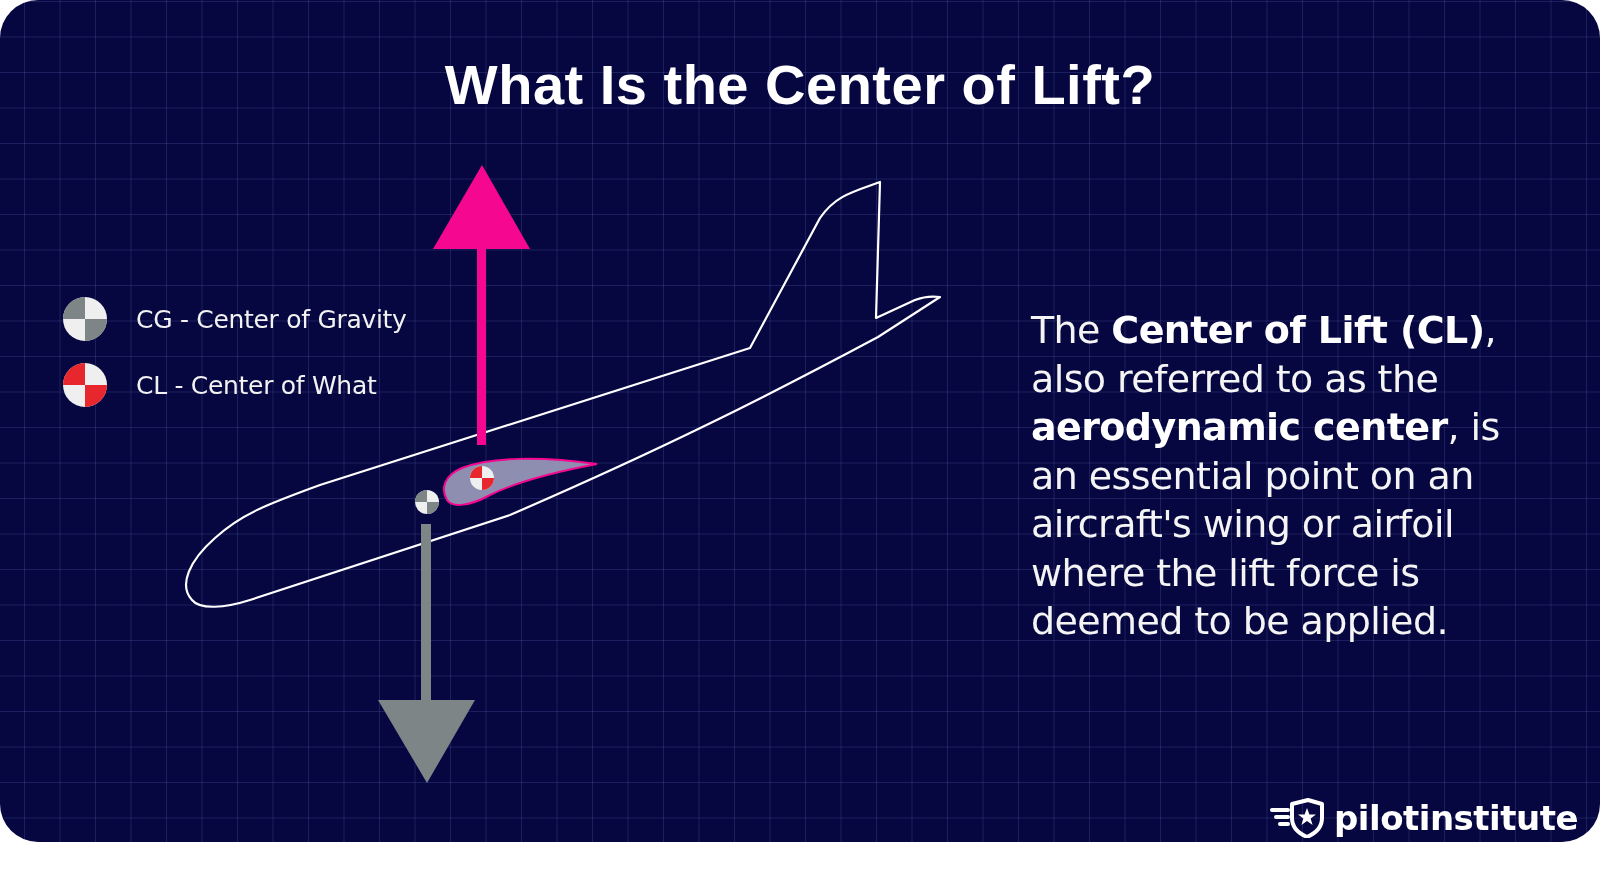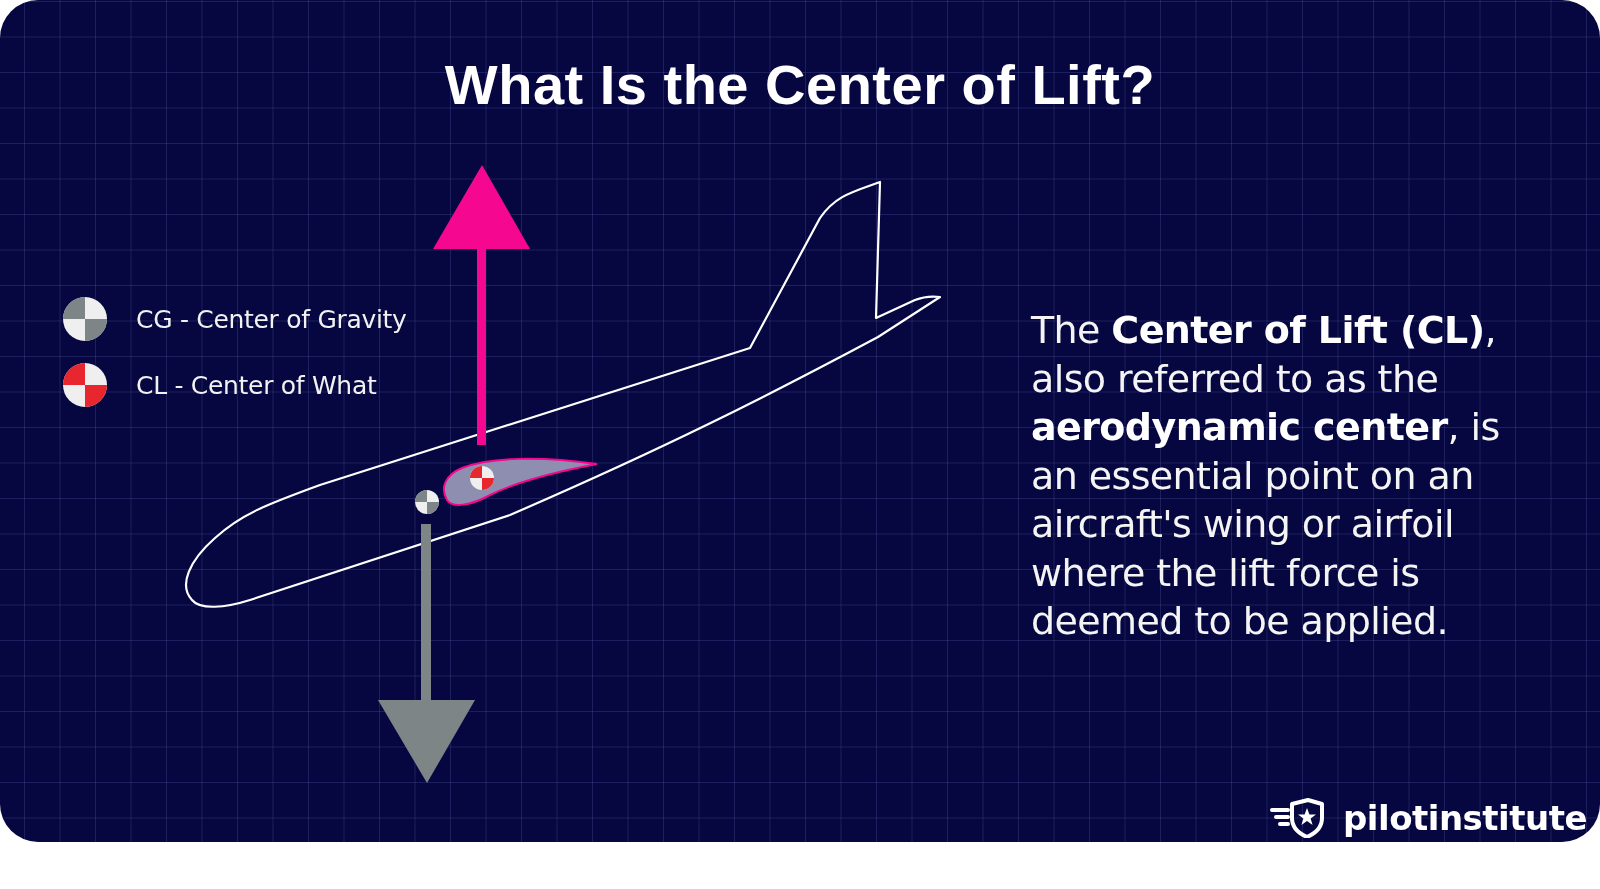--- a/index.html
+++ b/index.html
@@ -78,21 +78,21 @@
     position: absolute;
     left: 1270px;
     top: 798px;
     display: flex;
     align-items: center;
   }
   .brand-name {
     font-size: 34px;
     font-weight: bold;
     color: #ffffff;
-    margin-left: 19px;
+    margin-left: 10px;
     letter-spacing: -0.5px;
     font-family: "DejaVu Sans", sans-serif;
   }
 </style>
 </head>
 <body>
 
 <div class="card">
 
   <h1 class="title">What Is the Center of Lift?</h1>

